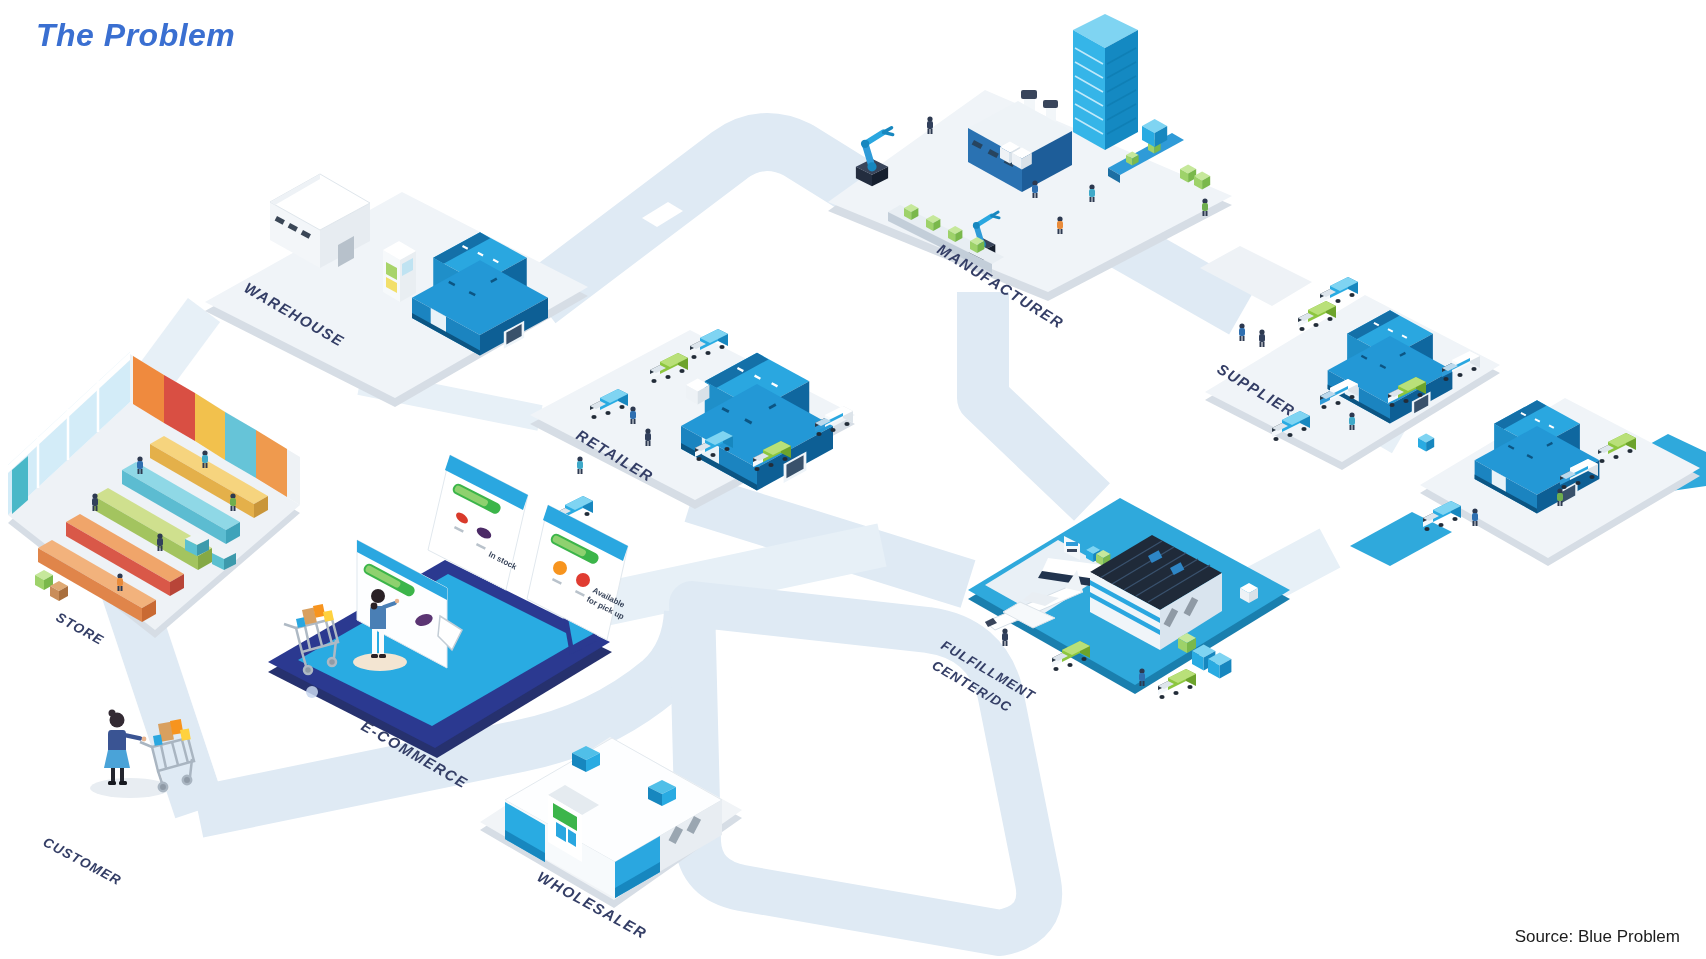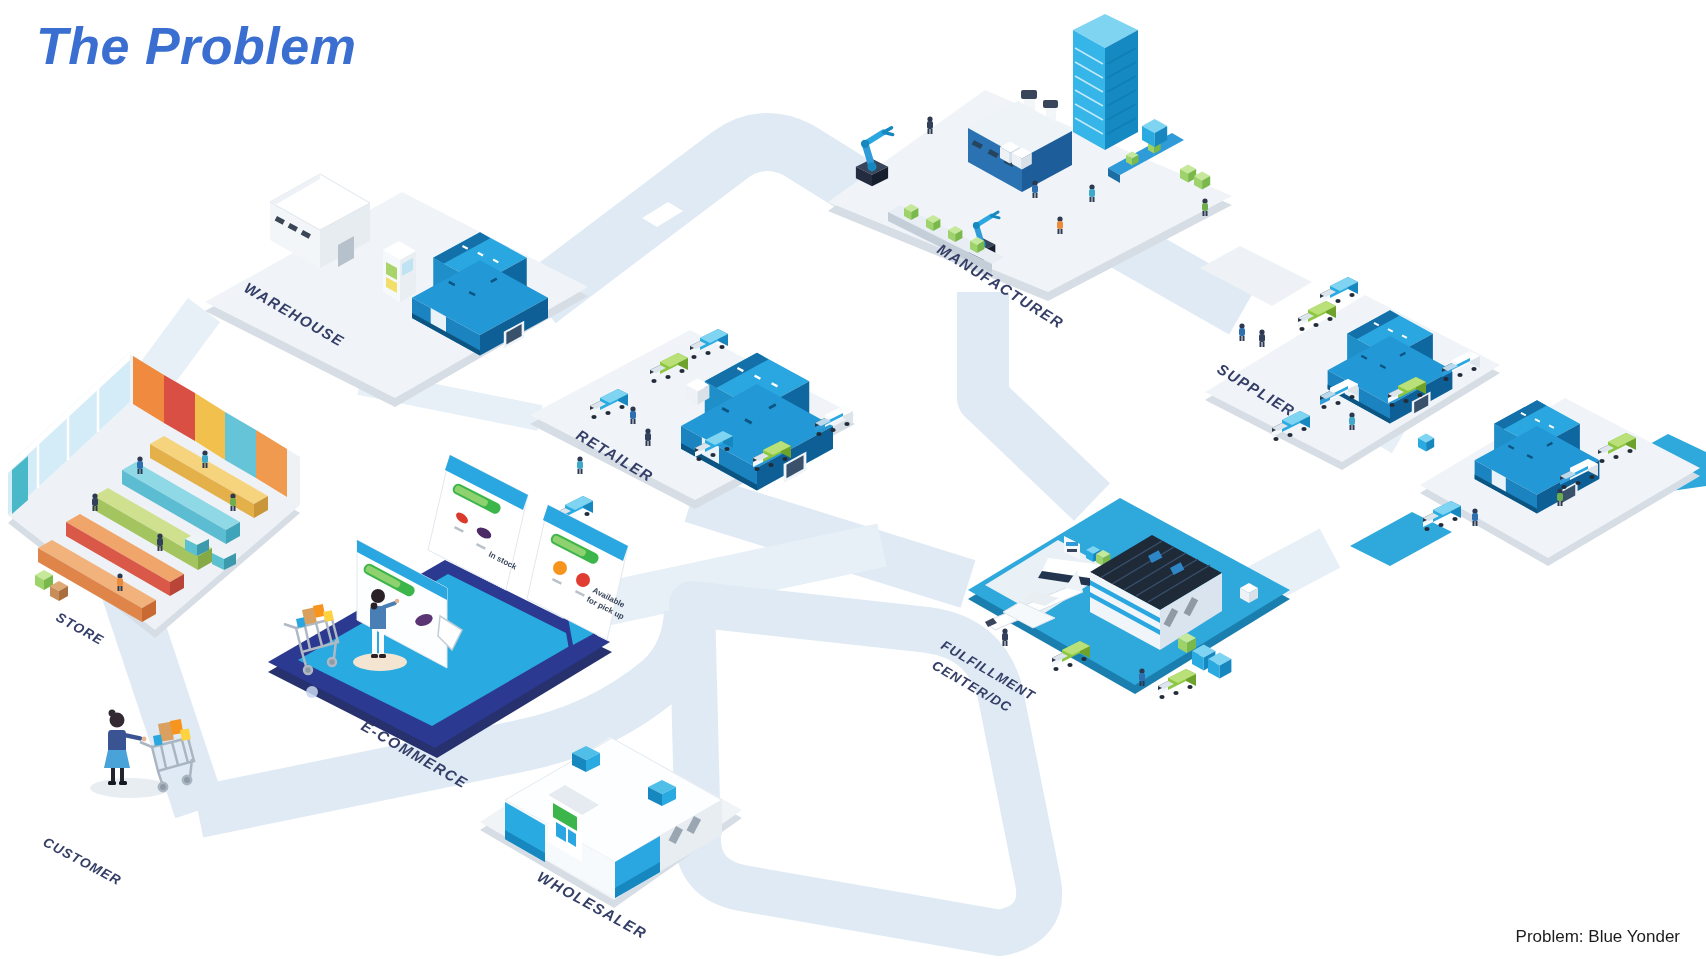--- a/index.html
+++ b/index.html
@@ -1,18 +1,18 @@
 <!DOCTYPE html>
 <html><head>
 <meta charset="utf-8">
 <style>
   html,body{margin:0;padding:0;background:#ffffff;}
   .slide{position:relative;width:1706px;height:959px;background:#ffffff;overflow:hidden;
          font-family:"Liberation Sans",sans-serif;}
-  .title{position:absolute;left:36px;top:18px;margin:0;font-size:52px;line-height:1.1;
+  .title{position:absolute;left:36px;top:18px;margin:0;font-size:32px;line-height:1.1;
          font-weight:bold;font-style:italic;color:#3a6fd1;letter-spacing:.5px;}
   .source{position:absolute;right:26px;bottom:12px;font-size:17px;color:#1c1c1c;}
   svg.scene{position:absolute;left:0;top:0;width:1706px;height:959px;display:block;}
   .nlabel{font-size:15px;font-weight:bold;font-style:italic;fill:#343e66;letter-spacing:1.6px;}
   .nlabel.sm{font-size:13.5px;letter-spacing:1.2px;}
   .cardtxt{font-size:8px;font-weight:bold;fill:#39455b;}
   .roadA{stroke:#dfeaf4;fill:none;stroke-linejoin:round;}
   .roadB{stroke:#e7f0f7;fill:none;stroke-linejoin:round;}
 </style>
 </head>
@@ -541,14 +541,14 @@
           <rect x="6" y="-34" width="13" height="18" fill="#d9a05f" transform="rotate(-10 6 -34)"></rect>
           <rect x="18" y="-37" width="11" height="14" fill="#f7941e" transform="rotate(-10 18 -37)"></rect>
           <rect x="28" y="-28" width="9" height="11" fill="#ffd23f" transform="rotate(-10 28 -28)"></rect>
           <rect x="1" y="-22" width="8" height="10" fill="#2aa7e0" transform="rotate(-10 1 -22)"></rect>
         </g>
       </g>
       <text class="nlabel sm" transform="translate(42,845) rotate(28)">CUSTOMER</text>
     </g>
   </svg>
 
-  <div class="source">Problem: Blue Yonder</div>
+  <div class="source">Source: Blue Problem</div>
 </div>
 
 </body></html>

